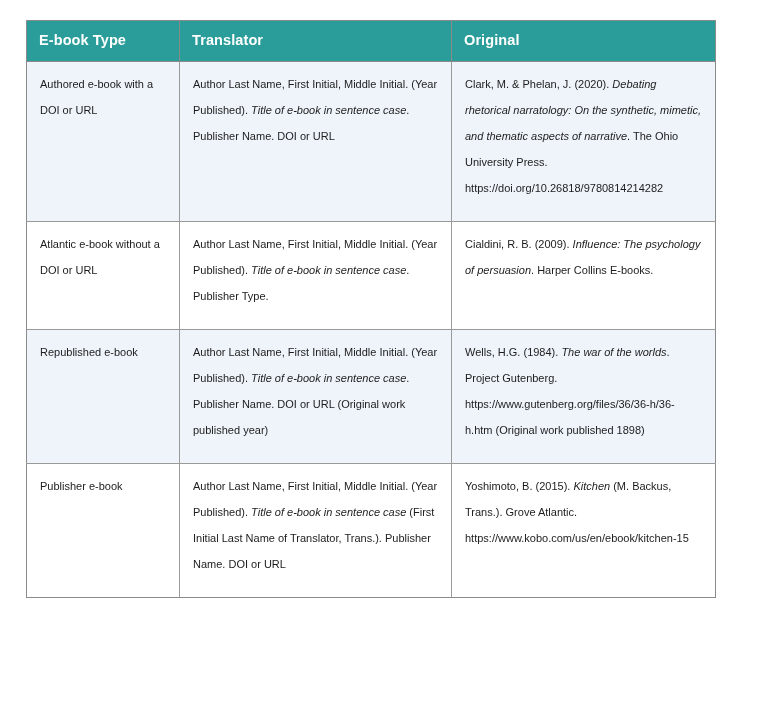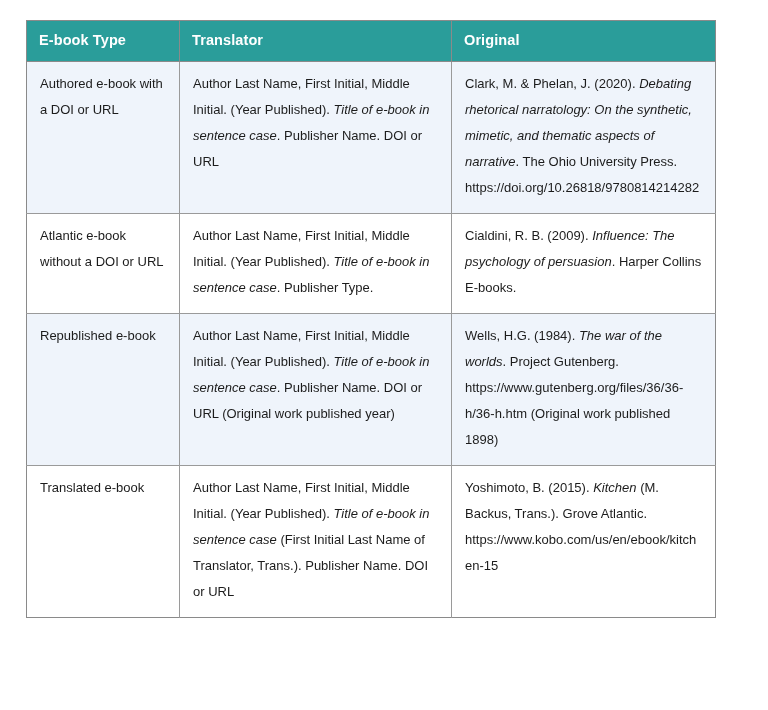--- a/index.html
+++ b/index.html
@@ -38,25 +38,25 @@
     vertical-align: middle;
     padding: 11px 12px 12px 12px;
     border-right: 1px solid #8a8a8a;
     border-bottom: 1px solid #8a8a8a;
     letter-spacing: 0.1px;
     line-height: 1.2;
   }
   thead th:last-child { border-right: none; }
 
   tbody td {
-    font-size: 13px;
+    font-size: 11px;
     line-height: 26px;
     color: #1c1c1c;
     vertical-align: top;
-    padding: 9px 13px 12px 13px;
+    padding: 9px 13px 20px 13px;
     border-right: 1px solid #9a9a9a;
     border-bottom: 1px solid #9a9a9a;
     word-wrap: break-word;
     overflow-wrap: break-word;
   }
   tbody td:last-child { border-right: none; }
   tbody tr:last-child td { border-bottom: none; }
 
   tbody tr.shade td { background: #eff4fb; }
   tbody tr.plain td { background: #ffffff; }
@@ -91,19 +91,19 @@
           <td class="cell-type">Atlantic e-book without a DOI or URL</td>
           <td><span>Author Last Name, First Initial, Middle Initial. (Year Published). </span><em>Title of e-book in sentence case</em><span>. Publisher Type.</span></td>
           <td><span>Cialdini, R. B. (2009). </span><em>Influence: The psychology of persuasion</em><span>. Harper Collins E-books.</span></td>
         </tr>
         <tr class="shade">
           <td class="cell-type">Republished e-book</td>
           <td><span>Author Last Name, First Initial, Middle Initial. (Year Published). </span><em>Title of e-book in sentence case</em><span>. Publisher Name. DOI or URL (Original work published year)</span></td>
           <td><span>Wells, H.G. (1984). </span><em>The war of the worlds</em><span>. Project Gutenberg. https://www.gutenberg.org/files/36/36-h/36-h.htm (Original work published 1898)</span></td>
         </tr>
         <tr class="plain">
-          <td class="cell-type">Translated e-book</td>
+          <td class="cell-type">Publisher e-book</td>
           <td><span>Author Last Name, First Initial, Middle Initial. (Year Published). </span><em>Title of e-book in sentence case</em><span> (First Initial Last Name of Translator, Trans.). Publisher Name. DOI or URL</span></td>
           <td><span>Yoshimoto, B. (2015). </span><em>Kitchen</em><span> (M. Backus, Trans.). Grove Atlantic. https://www.kobo.com/us/en/ebook/kitchen-15</span></td>
         </tr>
       </tbody>
   </table>
 </div>
 
 </body></html>

